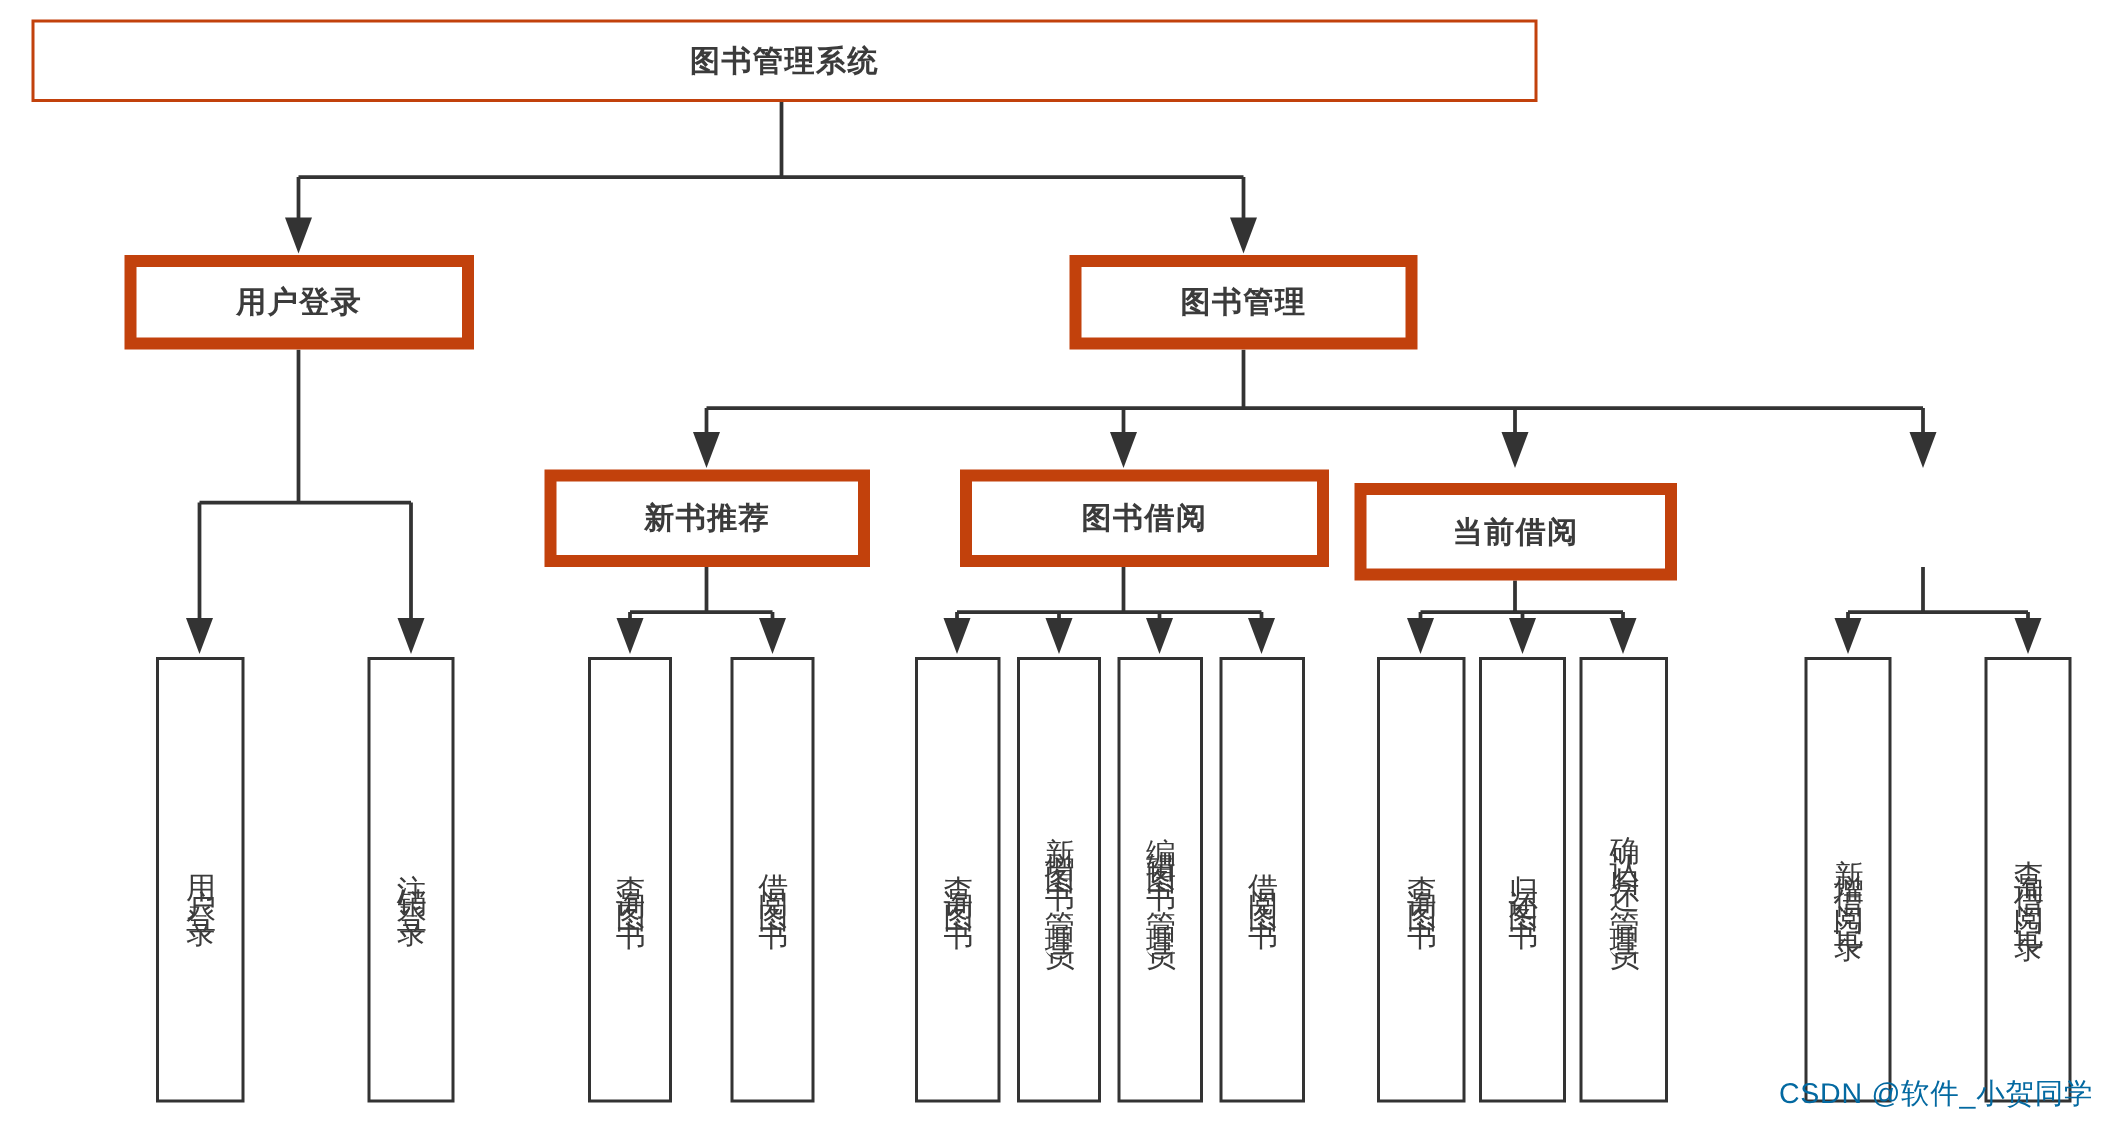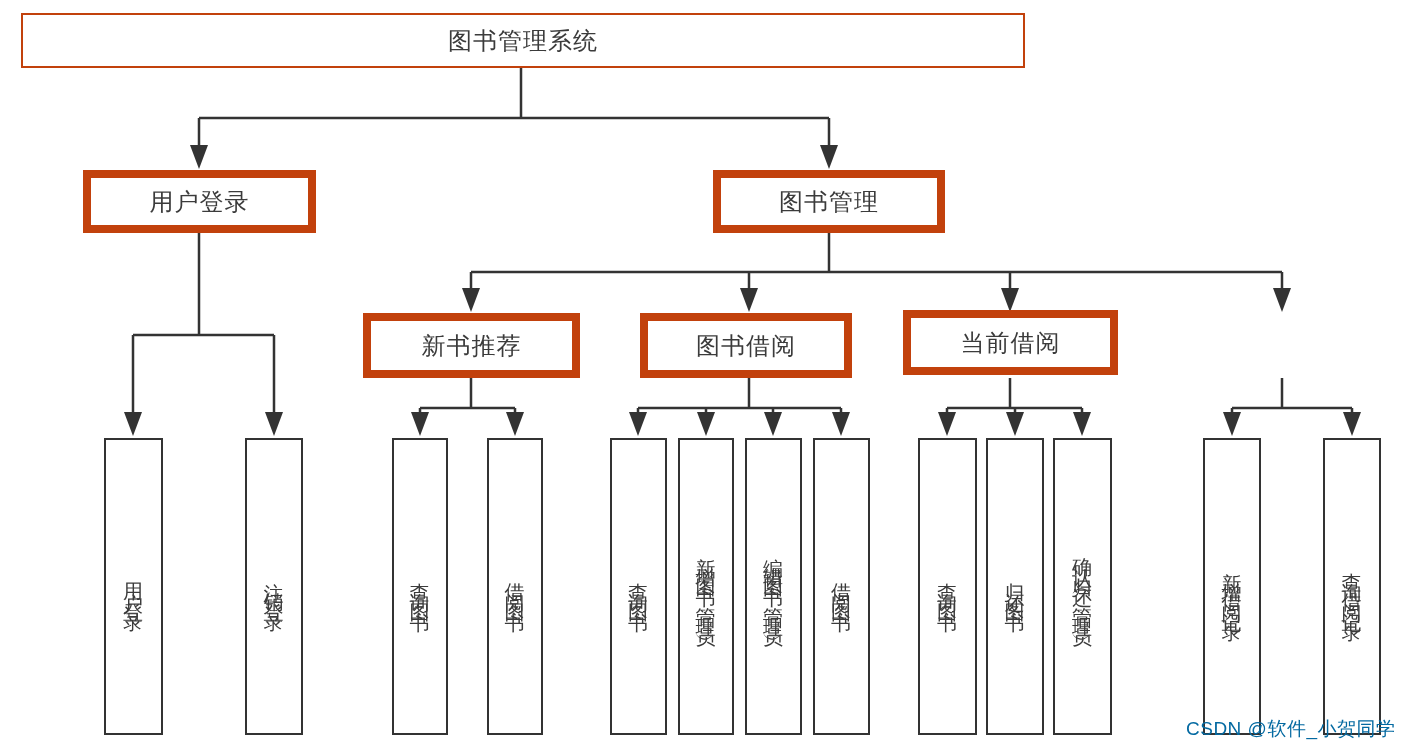--- a/index.html
+++ b/index.html
@@ -26,23 +26,24 @@
     position: absolute;
     box-sizing: border-box;
     background: #ffffff;
     display: flex;
     align-items: center;
     justify-content: center;
     color: #3b3b3b;
   }
   .node.h {
     border: 8px solid #c2410c;
-    font-size: 24px;
+    font-size: 20px;
     letter-spacing: 1px;
     white-space: nowrap;
+    font-weight: bold;
   }
   .node.h.root {
     border-width: 2px;
   }
   .node.v {
     border: 2.5px solid #333333;
   }
   .vtext {
     writing-mode: vertical-rl;
     text-orientation: mixed;
@@ -141,24 +142,24 @@
   <div class="node h" style="left:83px;top:170px;width:233px;height:63px">
     <span class="hlabel">用户登录</span>
   </div>
   <div class="node h" style="left:713px;top:170px;width:232px;height:63px">
     <span class="hlabel">图书管理</span>
   </div>
 
   <div class="node h" style="left:363px;top:313px;width:217px;height:65px">
     <span class="hlabel">新书推荐</span>
   </div>
-  <div class="node h" style="left:640px;top:313px;width:212px;height:65px">
+  <div class="node h" style="left:640px;top:313px;width:246px;height:65px">
     <span class="hlabel">图书借阅</span>
   </div>
-  <div class="node h" style="left:903px;top:310px;width:215px;height:65px">
+  <div class="node h" style="left:903px;top:322px;width:215px;height:65px">
     <span class="hlabel">当前借阅</span>
   </div>
 
   <div class="node v" style="left:104px;top:438px;width:59px;height:297px">
     <span class="vtext">用户登录</span>
   </div>
   <div class="node v" style="left:245px;top:438px;width:58px;height:297px">
     <span class="vtext">注销登录</span>
   </div>
 

